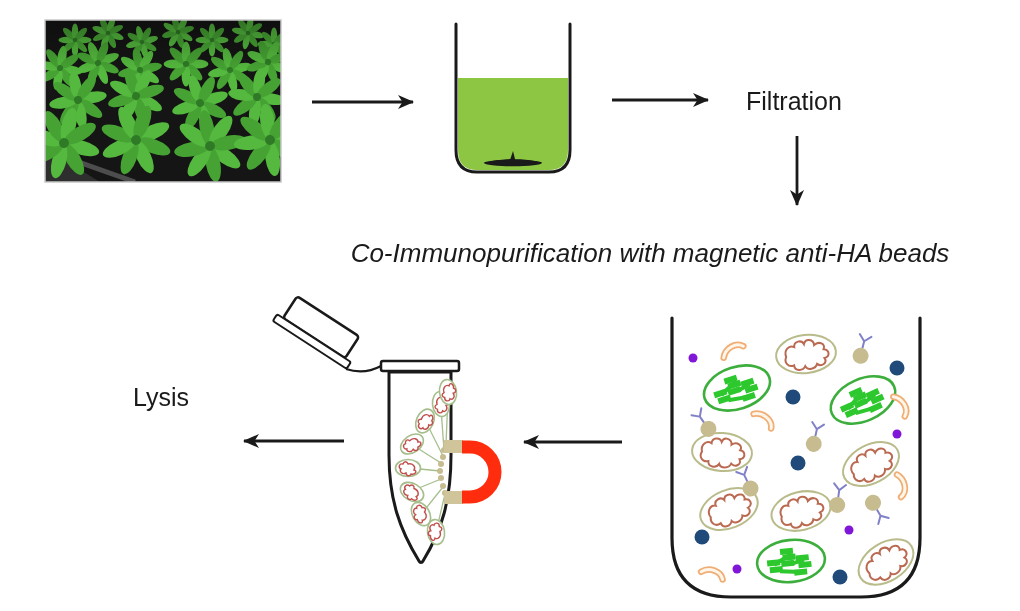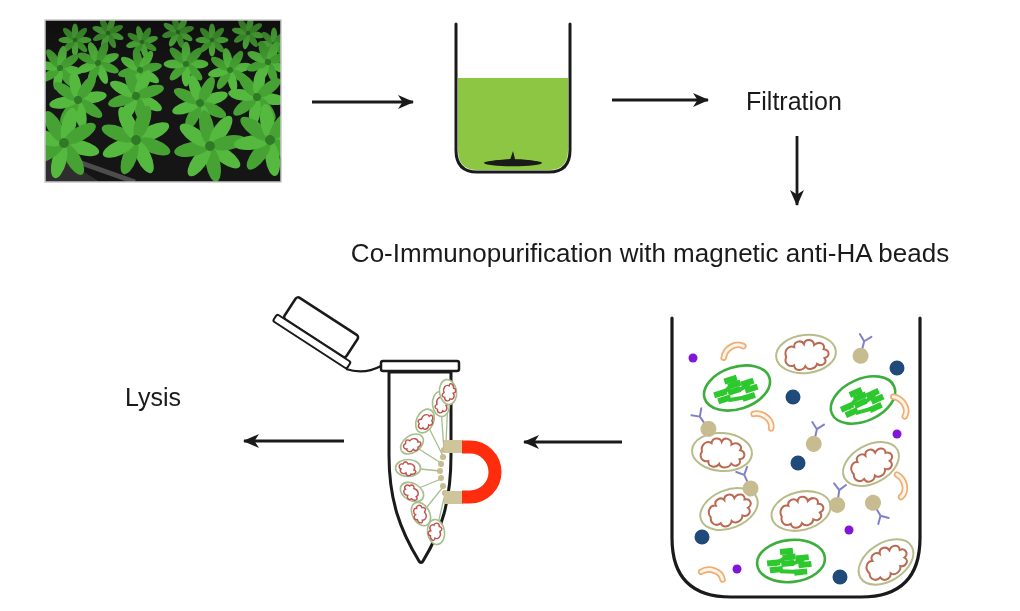--- a/index.html
+++ b/index.html
@@ -2,21 +2,21 @@
 <html style="--ink: #1A1A1A; --lysate-green: #8CC642; --chloroplast-outline: #3CAE3C; --chloroplast-grana: #2DC82D; --mito-outline: #B9BC8A; --mito-cristae: #BB6A52; --bead-tan: #C6BC8F; --antibody-purple: #8181C9; --vesicle-navy: #1F4A7A; --dot-violet: #7F16D8; --worm-peach: #F0AD74; --magnet-red: #FF2D0D; --magnet-pole: #CFC49A; --tube-mito-outline: #A5BE8C; --tube-mito-cristae: #C0504D; --leaf-a: #54B93E; --leaf-b: #46A333; --leaf-c: #2F7A26; --photo-bg: #151515;"><head>
 <meta charset="utf-8">
 <style>
   html,body{margin:0;padding:0;background:#ffffff;}
   .canvas{position:relative;width:1020px;height:611px;background:#ffffff;overflow:hidden;
           font-family:"Liberation Sans",sans-serif;}
   .canvas svg{position:absolute;left:0;top:0;}
   .label{position:absolute;font-size:25px;color:var(--ink,#1a1a1a);white-space:nowrap;
          transform:translate(0,-50%);}
   .label.centered{transform:translate(-50%,-50%);}
-  .title{font-size:26px;transform:translate(-50%,-50%);}
+  .title{font-size:26px;transform:translate(-50%,-50%);font-style:italic;}
   
   .ink{stroke:var(--ink,#1a1a1a);fill:none;}
   .ink-f{fill:var(--ink,#1a1a1a);}
   .vessel{stroke:var(--ink,#1a1a1a);fill:#ffffff;}
   .liquid{fill:var(--lysate-green,#8CC642);}
   .cl-o{stroke:var(--chloroplast-outline,#3CAE3C);fill:#ffffff;}
   .grana{fill:var(--chloroplast-grana,#2DC82D);}
   .grana-ln{stroke:var(--chloroplast-grana,#2DC82D);fill:none;}
   .mito-o{stroke:var(--mito-outline,#B9BC8A);fill:#ffffff;}
   .mito-i{stroke:var(--mito-cristae,#BB6A52);fill:none;}
@@ -238,15 +238,15 @@
     <use href="#worm" transform="translate(733,350) rotate(-15)"></use>
     <use href="#worm" transform="translate(901,406) rotate(75)"></use>
     <use href="#worm" transform="translate(764,420) rotate(55)"></use>
     <use href="#worm" transform="translate(901,486) rotate(95)"></use>
     <use href="#worm" transform="translate(713,574) rotate(35)"></use>
   </g>
 </svg>
 
 <div class="label title centered" style="left:650px;top:253px">Co-Immunopurification with magnetic anti-HA beads</div>
 <div class="label" style="left:746px;top:101px">Filtration</div>
-<div class="label centered" style="left:153px;top:397px">Lysis</div>
+<div class="label centered" style="left:161px;top:397px">Lysis</div>
 
 </div>
 
 </body></html>

